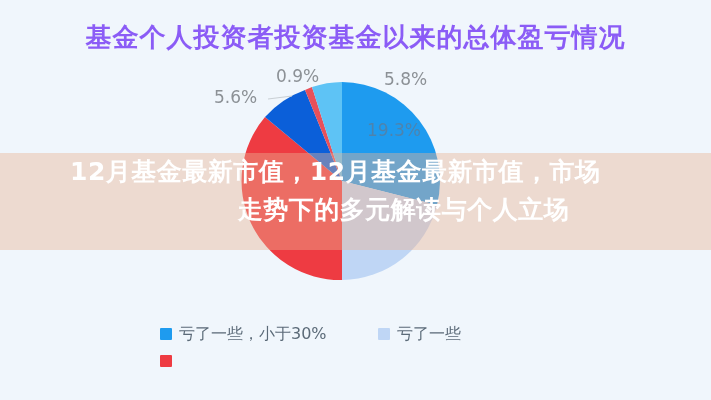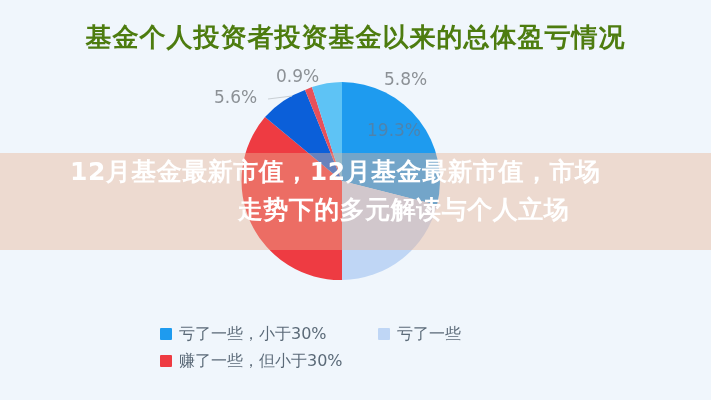--- a/index.html
+++ b/index.html
@@ -34,21 +34,21 @@
   }
 
   #chart-title {
     position: absolute;
     left: 0;
     top: 20px;
     width: 711px;
     text-align: center;
     font-size: 26px;
     font-weight: bold;
-    color: #4d7c0f;
+    color: #8b5cf6;
     letter-spacing: 1px;
     white-space: nowrap;
     font-family: Liberation Sans, sans-serif;
   }
 
   #pie-wrap {
     position: absolute;
     left: 0;
     top: 0;
     width: 711px;
@@ -182,21 +182,20 @@
       <div class="legend-item">
         <span class="legend-swatch" style="background:#1e9bef"></span>
         <span class="legend-label">亏了一些，小于30%</span>
       </div>
       <div class="legend-item">
         <span class="legend-swatch" style="background:#bfd6f5"></span>
         <span class="legend-label">亏了一些</span>
       </div>
       <div class="legend-item">
         <span class="legend-swatch" style="background:#ee3b42"></span>
-        <span class="legend-label">赚了一些，但小于30%</span>
       </div>
     </div>
   </div>
 
   <div id="overlay-band"></div>
   <div id="overlay-text">
     <div id="overlay-line-1">12月基金最新市值，12月基金最新市值，市场</div>
     <div id="overlay-line-2">走势下的多元解读与个人立场</div>
   </div>
 

